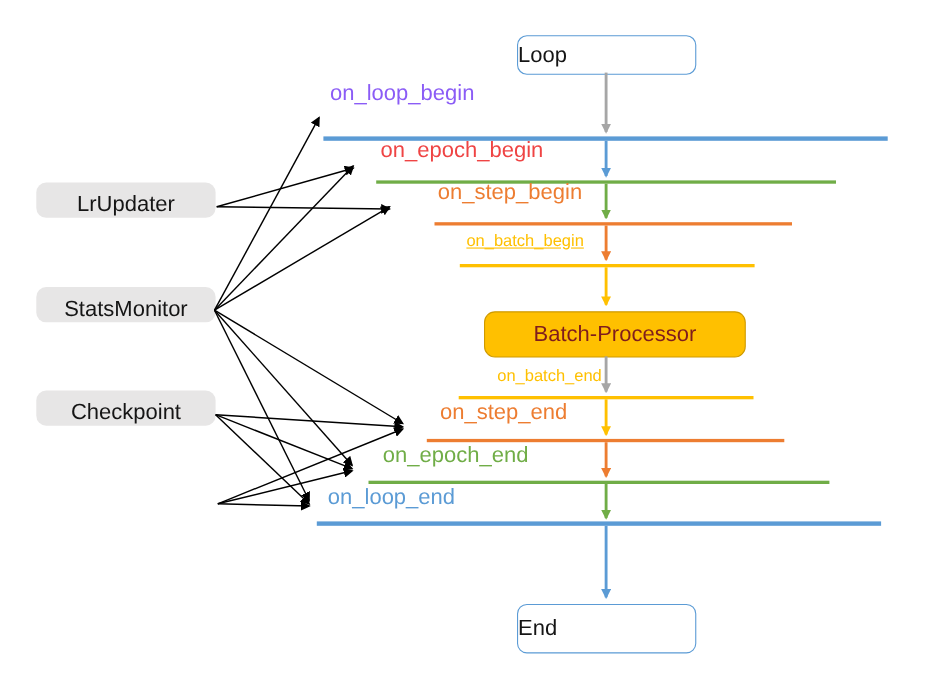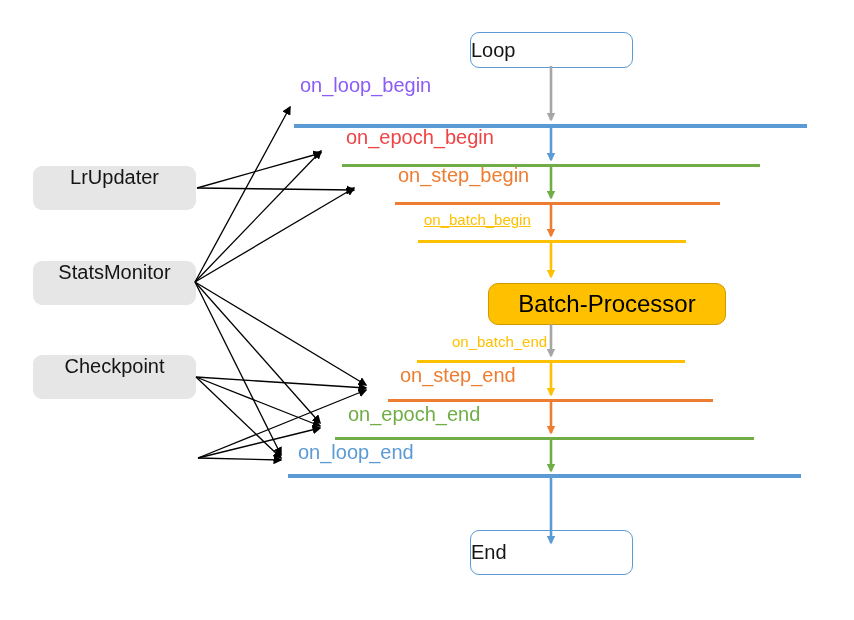--- a/index.html
+++ b/index.html
@@ -7,43 +7,43 @@
     position:relative;
     width:854px;height:620px;
     background:#ffffff;
     font-family:"Liberation Sans", sans-serif;
     overflow:hidden;
   }
   #diagram-svg{position:absolute;left:0;top:0;z-index:3;pointer-events:none;}
 
   .callback-box{
     position:absolute;
-    left:33px;width:163px;height:44px;
+    left:33px;width:163px;height:32px;
     background:#e7e6e6;
     border-radius:9px;
-    display:flex;align-items:flex-start;justify-content:center;
+    display:flex;align-items:flex-end;justify-content:center;
     font-size:20px;color:#151515;
     z-index:2;
   }
   .node{
     position:absolute;
     background:#ffffff;
     border:1.6px solid #5b9bd5;
     border-radius:9px;
     display:flex;align-items:center;justify-content:flex-start;
     font-size:20px;color:#151515;
     z-index:2;
   }
   #loop-node{left:470px;top:32px;width:161px;height:34px;}
-  #end-node{left:470px;top:530px;width:161px;height:43px;}
+  #end-node{left:470px;top:549px;width:161px;height:43px;}
   #batch-node{
     position:absolute;left:440px;top:283px;width:236px;height:40px;
     background:#ffc000;border:1px solid #cf9a00;border-radius:10px;
     display:flex;align-items:center;justify-content:center;
-    font-size:24px;color:#000000;z-index:2;margin-left:48px;
+    font-size:20px;color:#7f1d1d;z-index:2;
   }
   .hook-label{
     position:absolute;
     font-size:20px;
     white-space:nowrap;
     z-index:1;
   }
   .hook-label.small{font-size:15px;}
   .hook-line{
     position:absolute;

